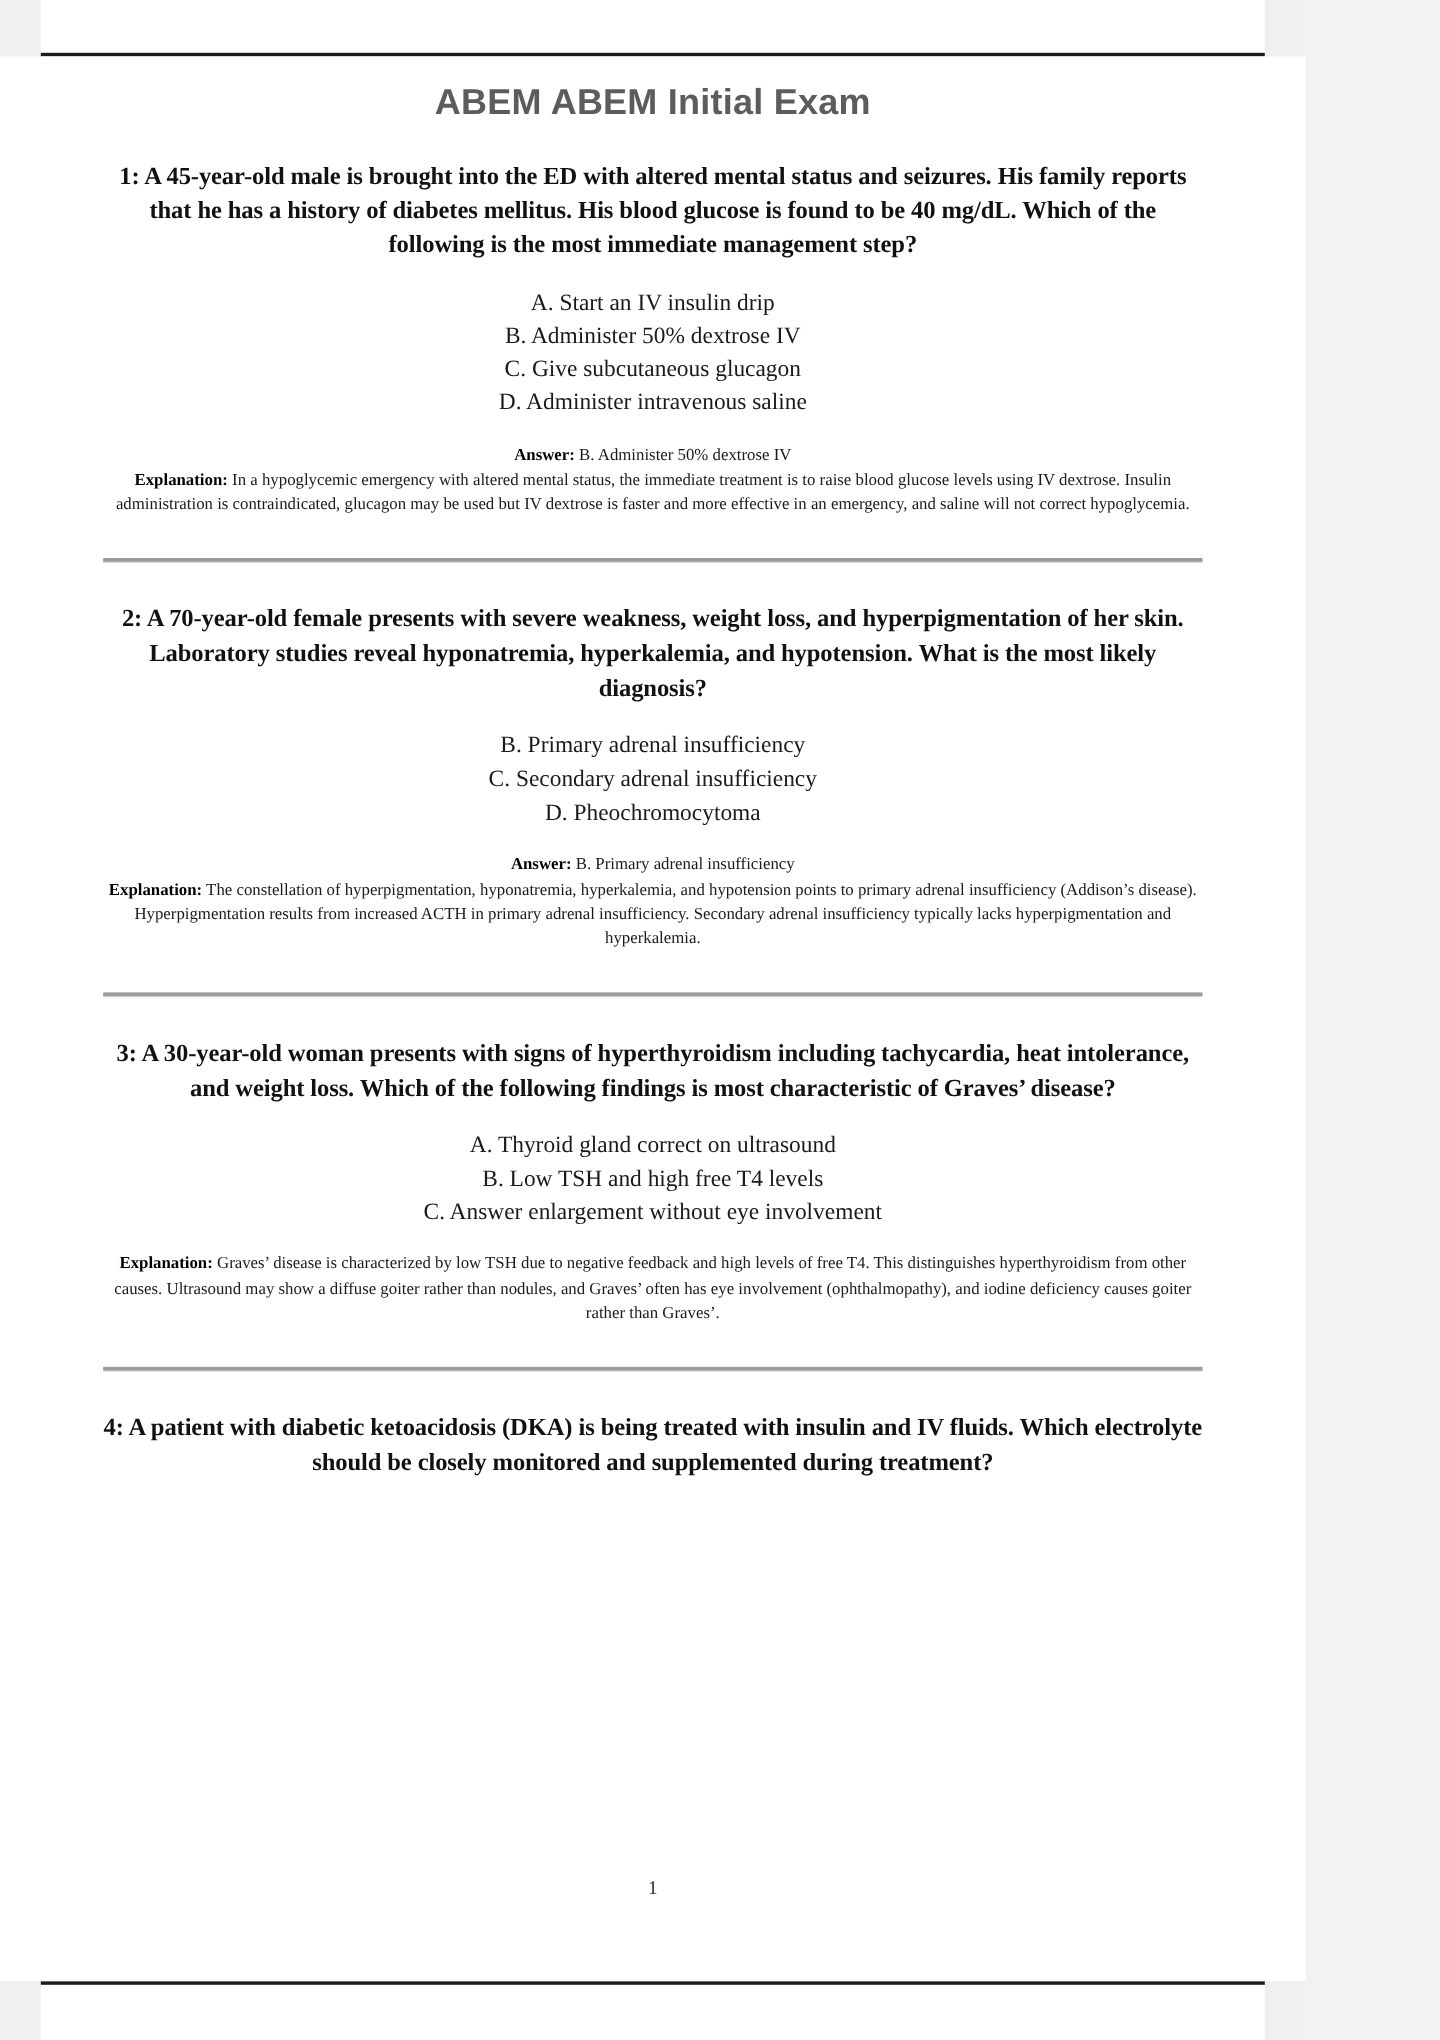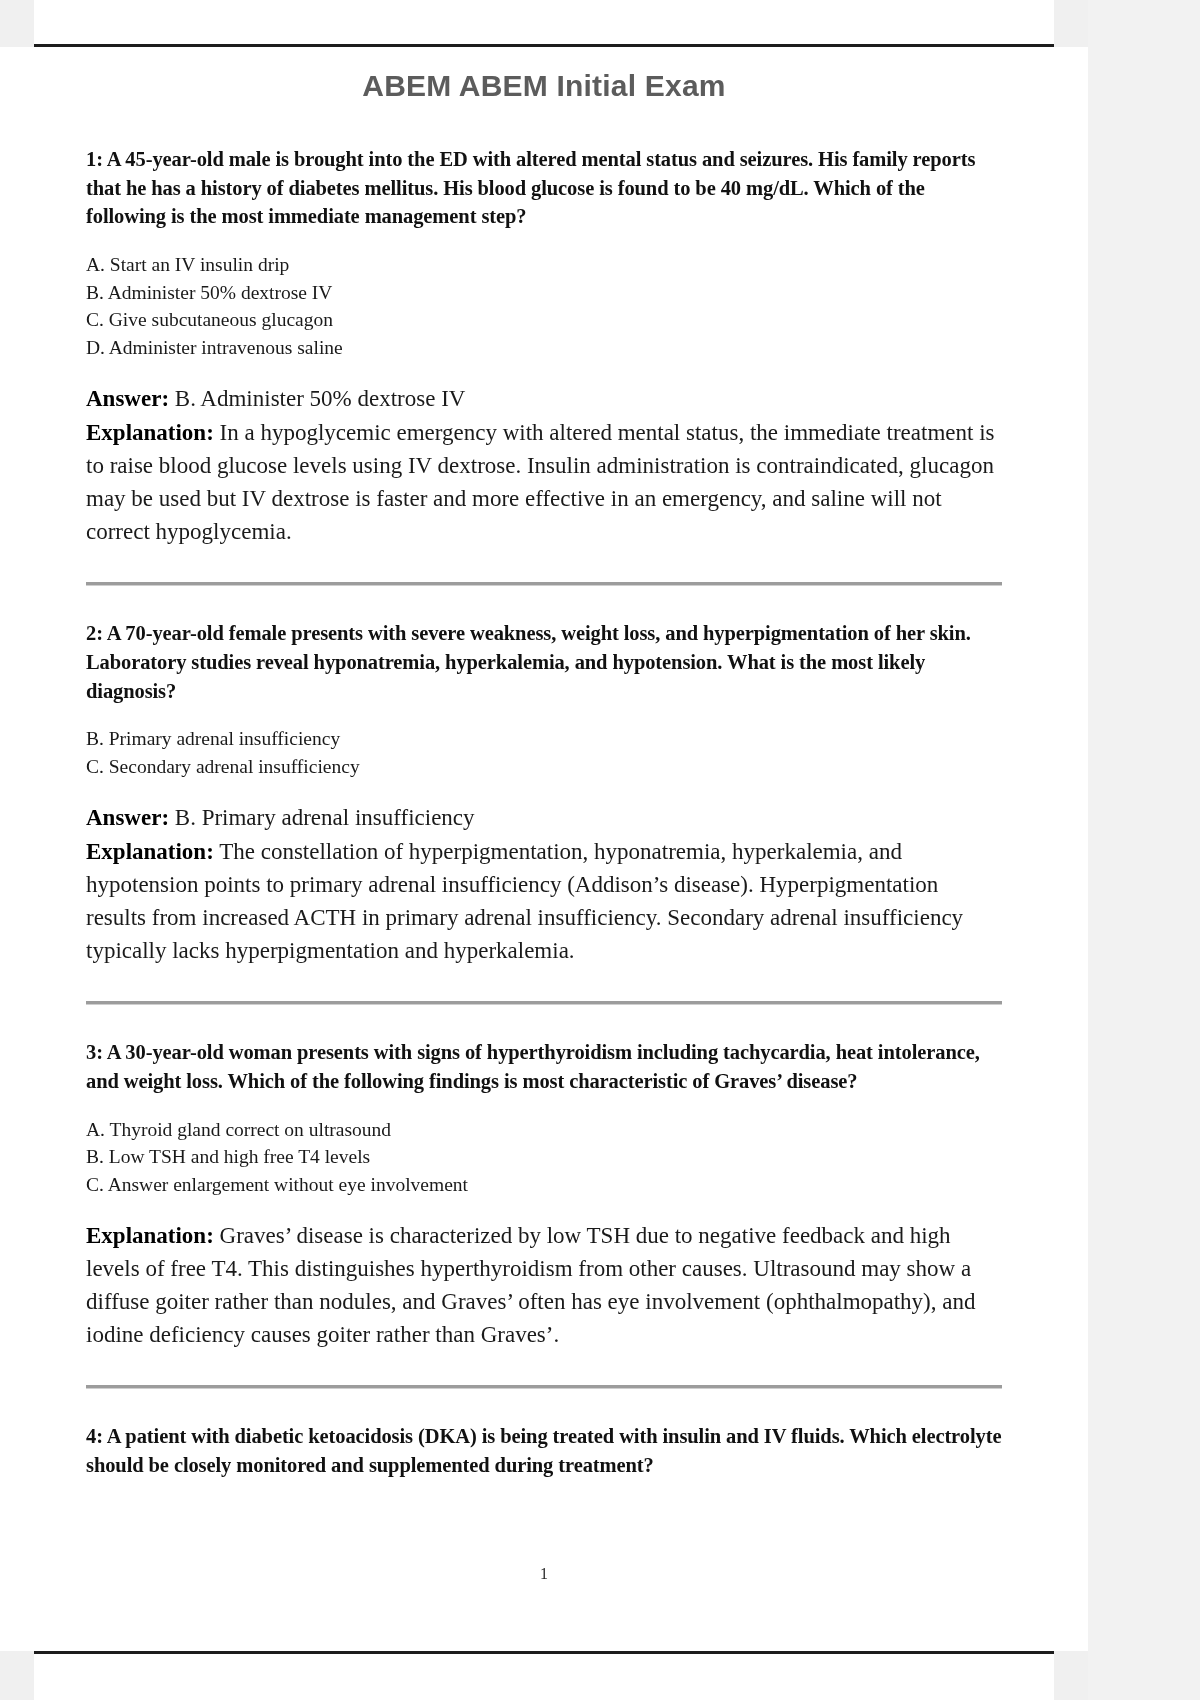--- a/index.html
+++ b/index.html
@@ -63,23 +63,24 @@
     padding: 22px 0 4px 0;
     text-align: center;
     font-family: "Liberation Sans", "DejaVu Sans", sans-serif;
     font-size: 30px;
     font-weight: bold;
     color: #5c5c5c;
     letter-spacing: 0.2px;
   }
 
   .body-col {
-    margin: 12px auto;
+    margin: 0 auto;
     width: 916px;
     padding-top: 26px;
+    text-align: center;
   }
 
   .question-block {
     margin-bottom: 0;
   }
 
   .q-stem {
     font-size: 20.5px;
     font-weight: bold;
     line-height: 1.40;
@@ -96,21 +97,21 @@
   }
   .option {
     font-size: 19.5px;
     line-height: 1.42;
     color: #1a1a1a;
     margin: 0;
   }
 
   .answer-line,
   .explanation-line {
-    font-size: 23px;
+    font-size: 14px;
     line-height: 1.44;
     color: #1a1a1a;
     margin: 0;
   }
   .answer-line { margin-bottom: 1px; }
 
   .lbl {
     font-weight: bold;
     color: #000000;
   }
@@ -169,20 +170,21 @@
         </p>
       </section>
 
       <hr class="divider">
 
       <section class="question-block">
         <p class="q-stem">2: A 70-year-old female presents with severe weakness, weight loss, and hyperpigmentation of her skin. Laboratory studies reveal hyponatremia, hyperkalemia, and hypotension. What is the most likely diagnosis?</p>
         <ul class="options">
           <li class="option">B. Primary adrenal insufficiency</li>
           <li class="option">C. Secondary adrenal insufficiency</li>
+          <li class="option">D. Pheochromocytoma</li>
         </ul>
         <p class="answer-line">
           <span class="lbl">Answer:</span>
           <span>B. Primary adrenal insufficiency</span>
         </p>
         <p class="explanation-line">
           <span class="lbl">Explanation:</span>
           <span>The constellation of hyperpigmentation, hyponatremia, hyperkalemia, and hypotension points to primary adrenal insufficiency (Addison’s disease). Hyperpigmentation results from increased ACTH in primary adrenal insufficiency. Secondary adrenal insufficiency typically lacks hyperpigmentation and hyperkalemia.</span>
         </p>
       </section>

